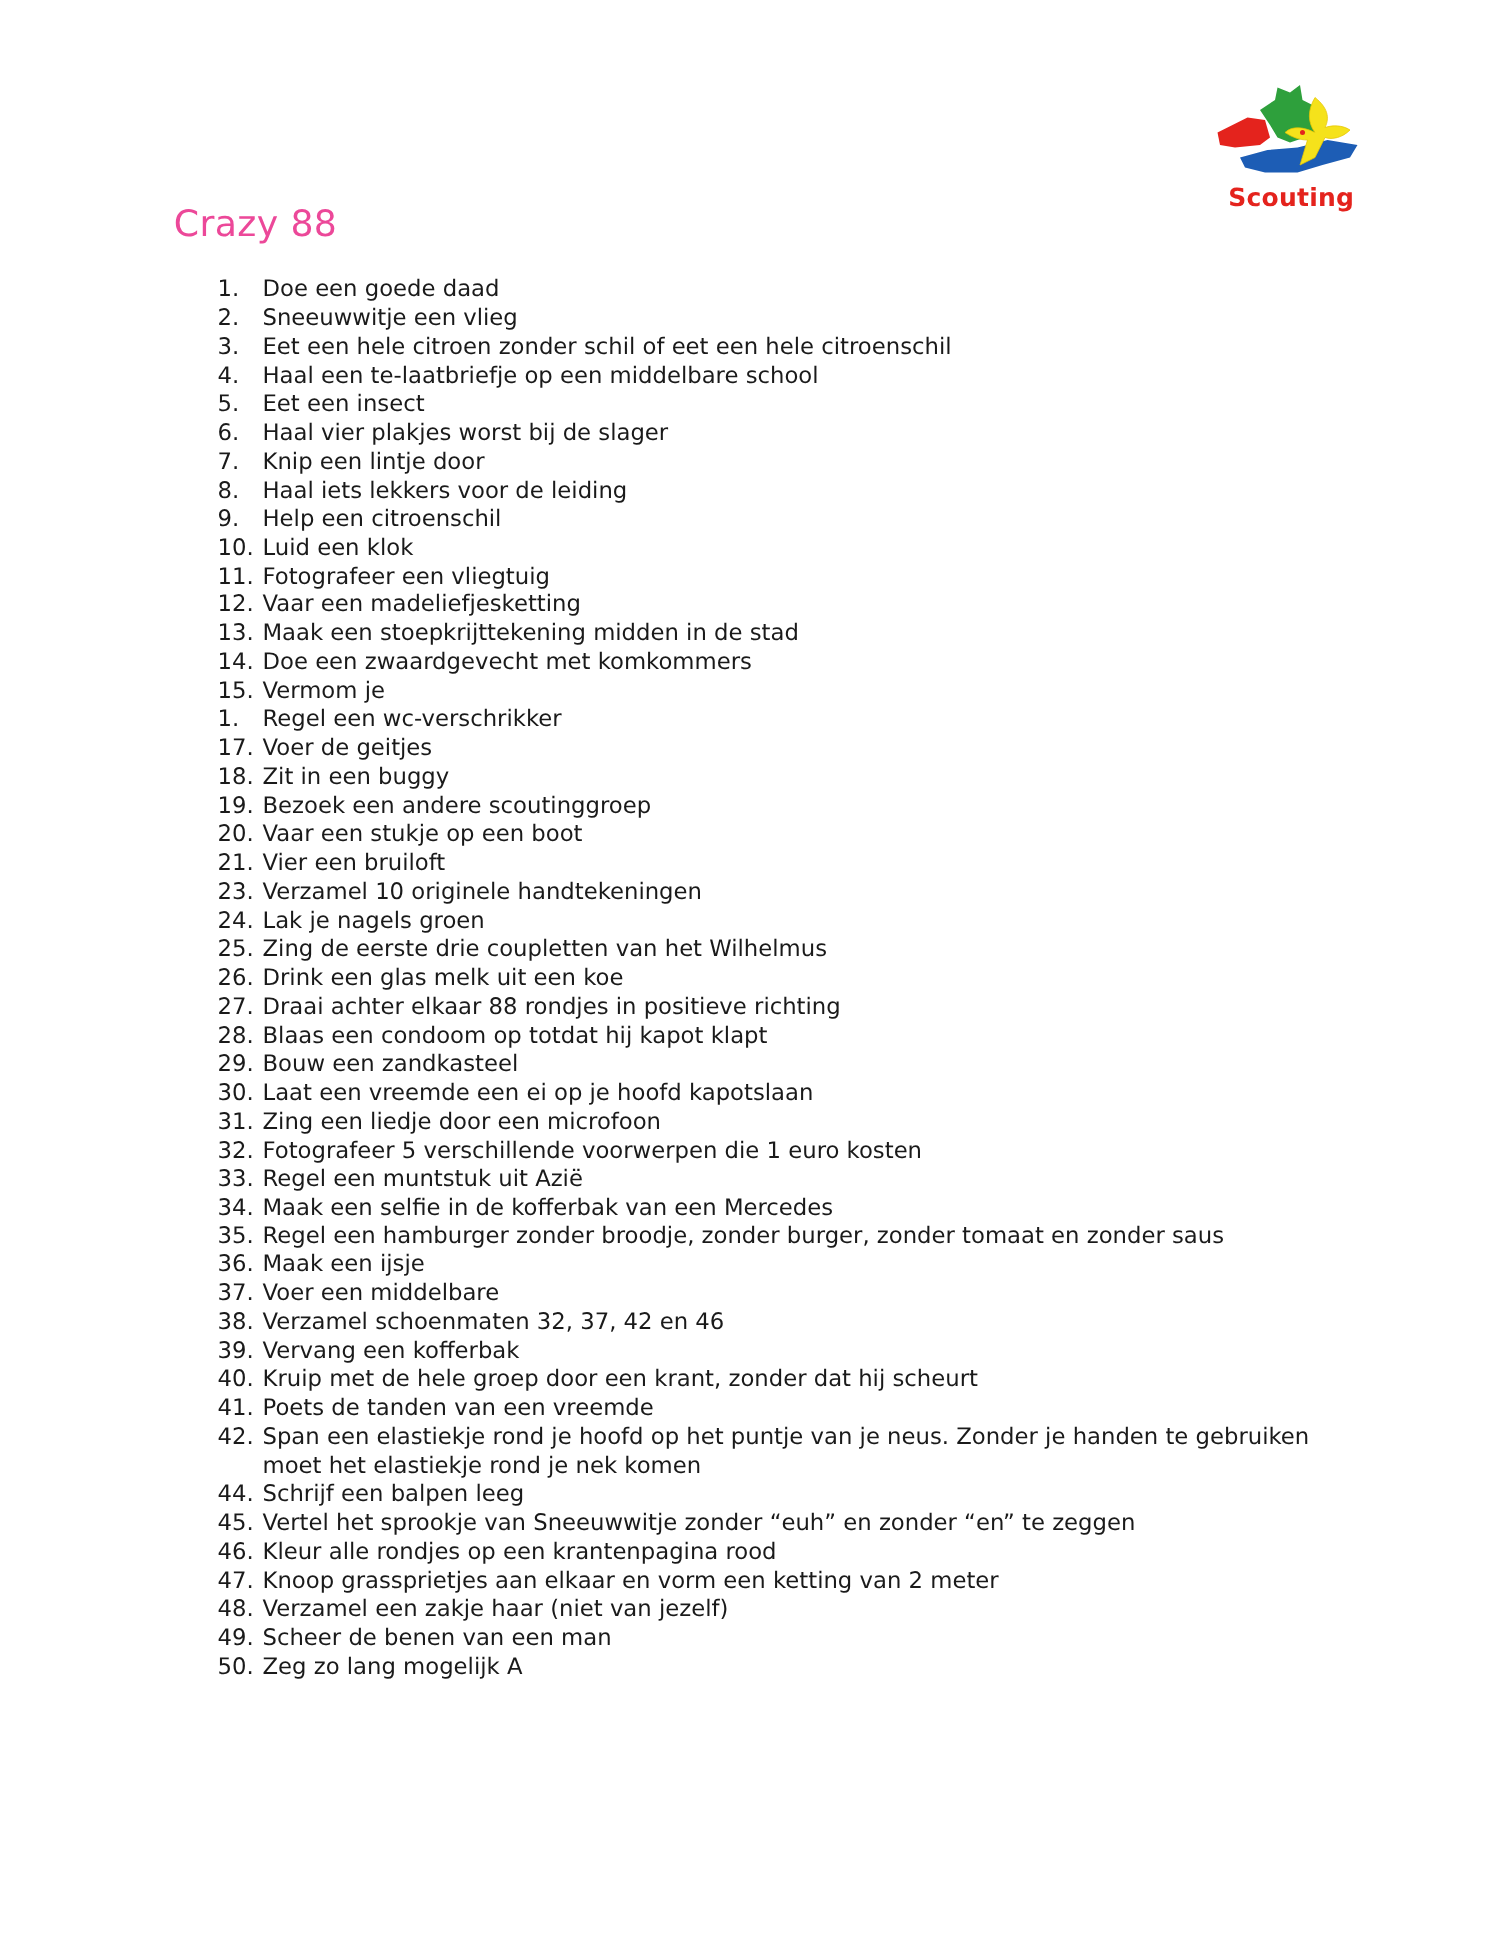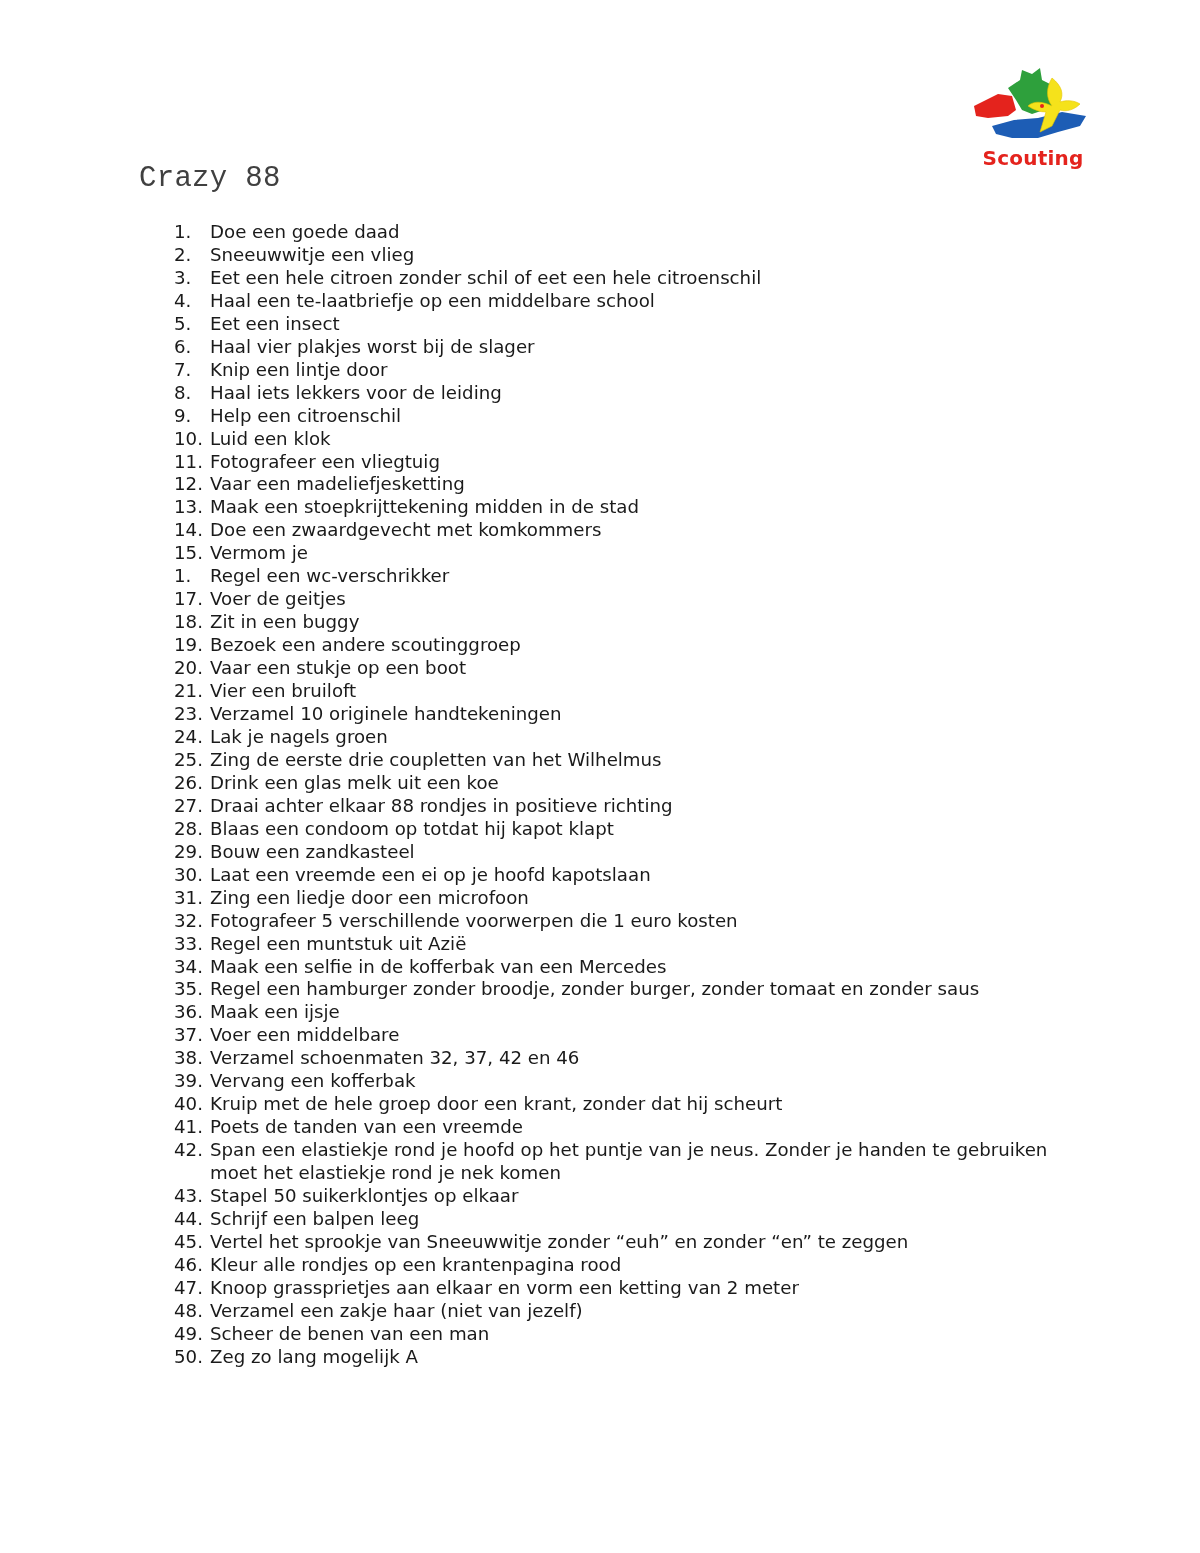--- a/index.html
+++ b/index.html
@@ -11,21 +11,21 @@
       position: absolute; left: 968px; top: 66px; width: 124px; height: 112px;
     }
     .logo svg { display: block; }
     .logo-text {
       position: absolute; left: 6px; top: 80px; width: 118px; text-align: center;
       font-family: "DejaVu Sans", sans-serif; font-weight: bold; font-size: 20px;
       color: #e4231d; letter-spacing: 0.2px;
     }
     .title {
       position: absolute; left: 139px; top: 162px; margin: 0;
-      font-size: 29px; font-weight: normal; color: #404040; letter-spacing: 0.3px; font-family: Liberation Mono, monospace;
+      font-size: 29px; font-weight: normal; color: #ec4899; letter-spacing: 0.3px;
     }
     .list {
       position: absolute; left: 174px; top: 221px; margin: 0; padding: 0;
       list-style: none; width: 900px;
     }
     .list li {
       display: flex; font-size: 18.2px; line-height: 22.95px; color: #1a1a1a;
       white-space: nowrap;
     }
     .list li .num { width: 36px; flex: 0 0 36px; }
@@ -210,24 +210,20 @@
     </li>
   <li>
       <span class="num">41.</span>
       <span class="txt">Poets de tanden van een vreemde</span>
     </li>
   <li>
       <span class="num">42.</span>
       <span class="txt">Span een elastiekje rond je hoofd op het puntje van je neus. Zonder je handen te gebruiken moet het elastiekje rond je nek komen</span>
     </li>
   <li>
-      <span class="num">43.</span>
-      <span class="txt">Stapel 50 suikerklontjes op elkaar</span>
-    </li>
-  <li>
       <span class="num">44.</span>
       <span class="txt">Schrijf een balpen leeg</span>
     </li>
   <li>
       <span class="num">45.</span>
       <span class="txt">Vertel het sprookje van Sneeuwwitje zonder “euh” en zonder “en” te zeggen</span>
     </li>
   <li>
       <span class="num">46.</span>
       <span class="txt">Kleur alle rondjes op een krantenpagina rood</span>

